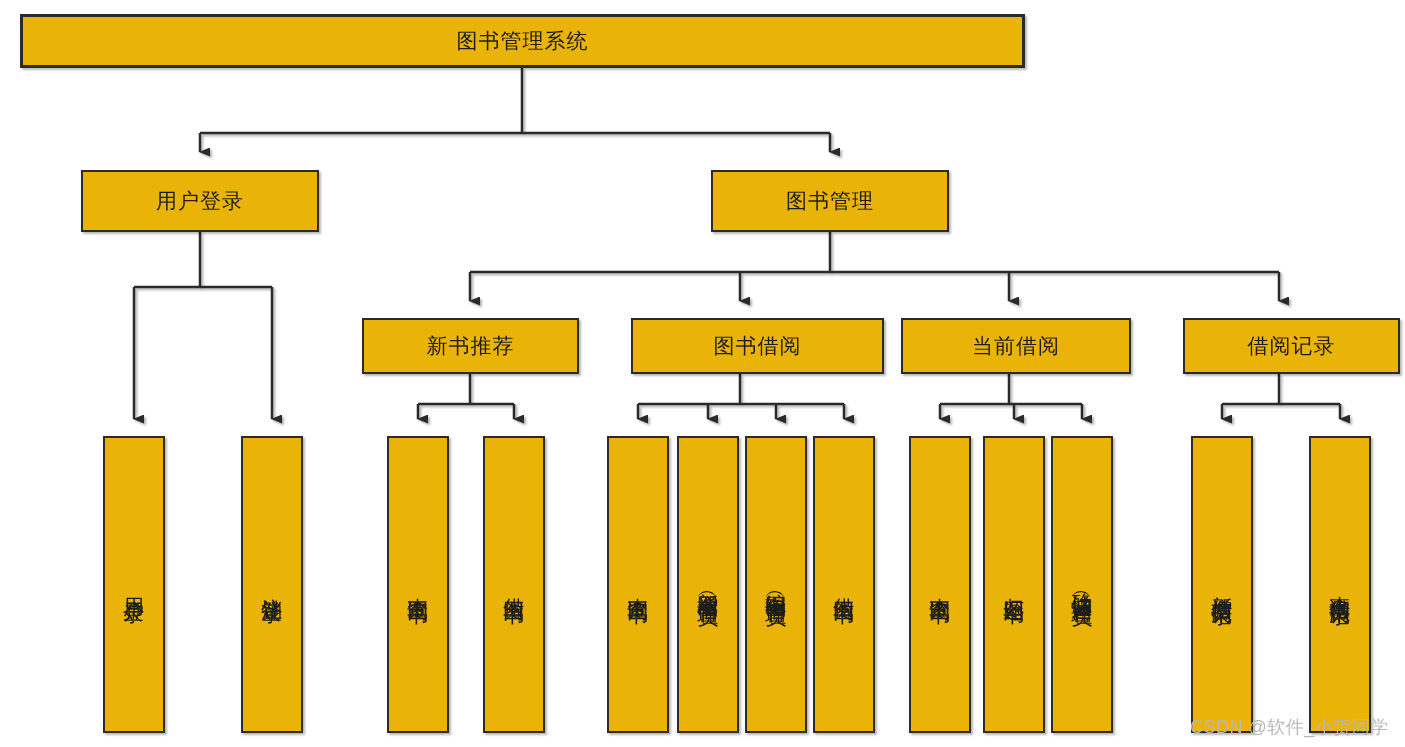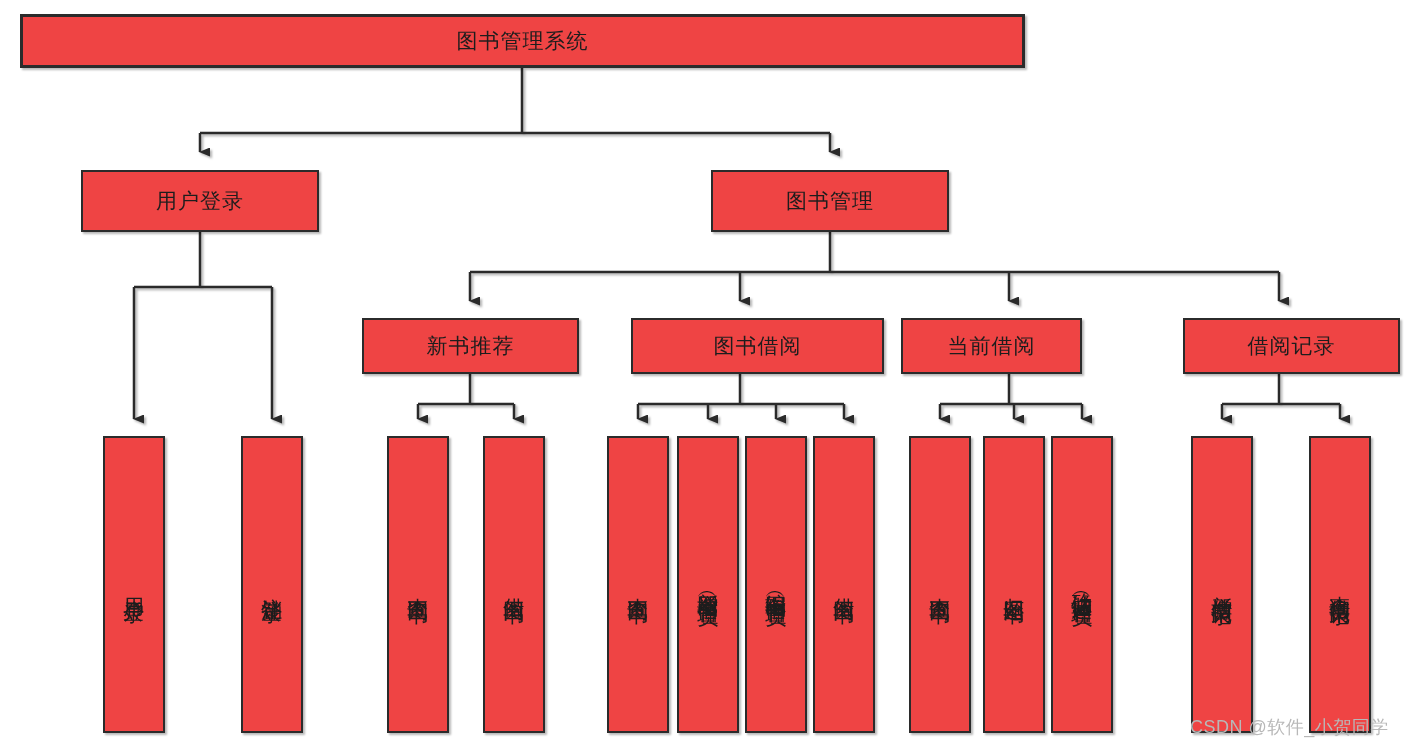--- a/index.html
+++ b/index.html
@@ -18,21 +18,21 @@
     position: absolute;
     left: 0;
     top: 0;
     width: 1405px;
     height: 747px;
   }
   .node-box {
     position: absolute;
     box-sizing: border-box;
     border: 2.5px solid #2b2b2b;
-    background: #ef4444;
+    background: #eab308;
     box-shadow: 2px 2px 2px rgba(0,0,0,0.28);
   }
   .node-box.level1 { border-width: 3px; }
   .node-label-h {
     position: absolute;
     left: 0; top: 0; right: 0; bottom: 0;
     display: flex;
     align-items: center;
     justify-content: center;
     font-size: 21px;
@@ -130,21 +130,21 @@
 <div class="node-box" style="left:711px; top:170px; width:238px; height:62px;padding-left:24px;">
   <span class="node-label-h">图书管理</span>
 </div>
 
 <div class="node-box" style="left:362px; top:318px; width:217px; height:56px;">
   <span class="node-label-h">新书推荐</span>
 </div>
 <div class="node-box" style="left:631px; top:318px; width:253px; height:56px;">
   <span class="node-label-h">图书借阅</span>
 </div>
-<div class="node-box" style="left:901px; top:318px; width:181px; height:56px;">
+<div class="node-box" style="left:901px; top:318px; width:230px; height:56px;">
   <span class="node-label-h">当前借阅</span>
 </div>
 <div class="node-box" style="left:1171px; top:318px; width:217px; height:56px;margin-left:12px;">
   <span class="node-label-h">借阅记录</span>
 </div>
 
 <div class="node-box" style="left:103px; top:436px; width:62px; height:297px;">
   <span class="node-label-v">用户登录</span>
 </div>
 <div class="node-box" style="left:241px; top:436px; width:62px; height:297px;">

